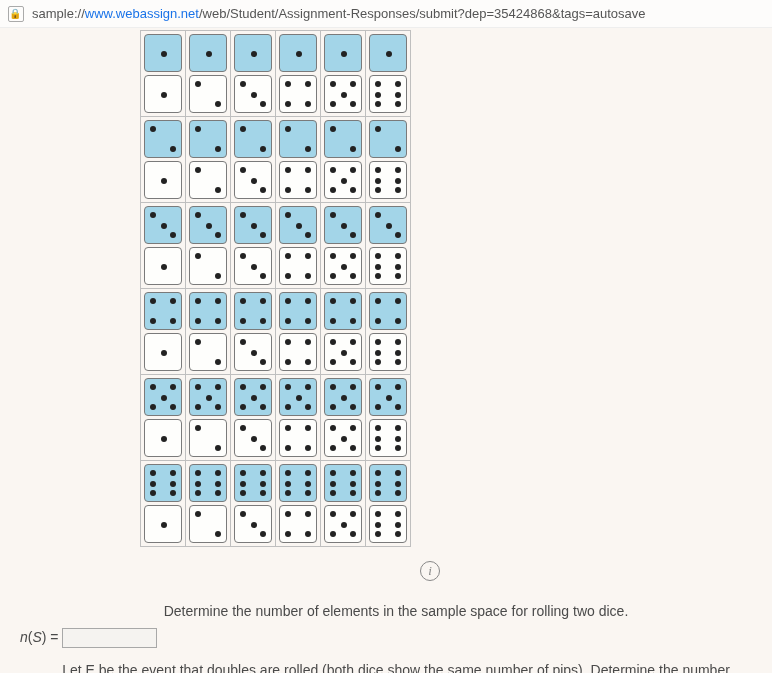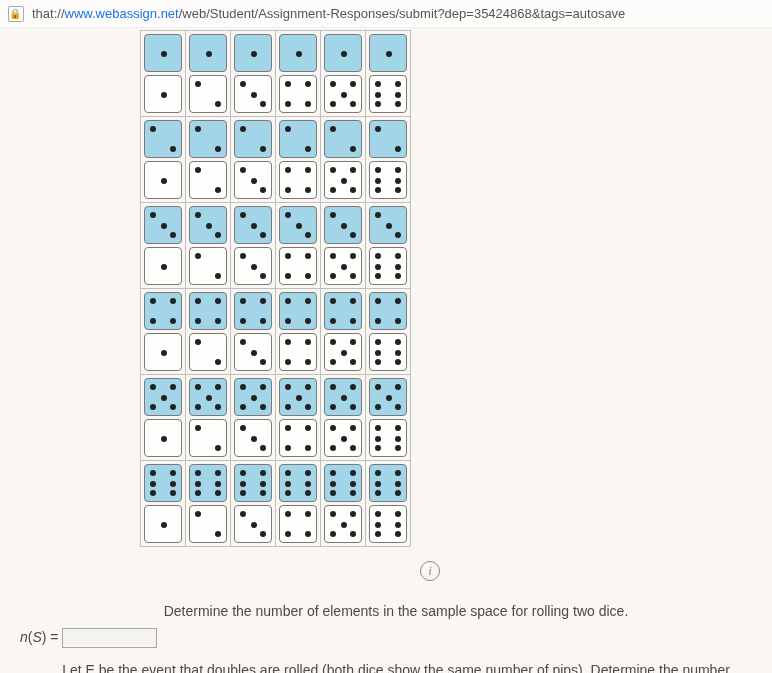--- a/index.html
+++ b/index.html
@@ -94,21 +94,21 @@
 }
 </style>
 </head>
 <body>
 
 
 
 <div class="addr-bar">
   <span class="lock-box">🔒</span>
   <span class="url">
-    <span>that://</span><span class="blue">www.webassign.net</span><span>/web/Student/Assignment-Responses/submit?dep=35424868&amp;tags=autosave</span>
+    <span>sample://</span><span class="blue">www.webassign.net</span><span>/web/Student/Assignment-Responses/submit?dep=35424868&amp;tags=autosave</span>
   </span>
 </div>
 
 <div class="content">
   <table class="dice-table">
     <tbody id="dice-body">
         <tr>
           <td>
             <div class="cell-pair">
       <div class="die blue">

